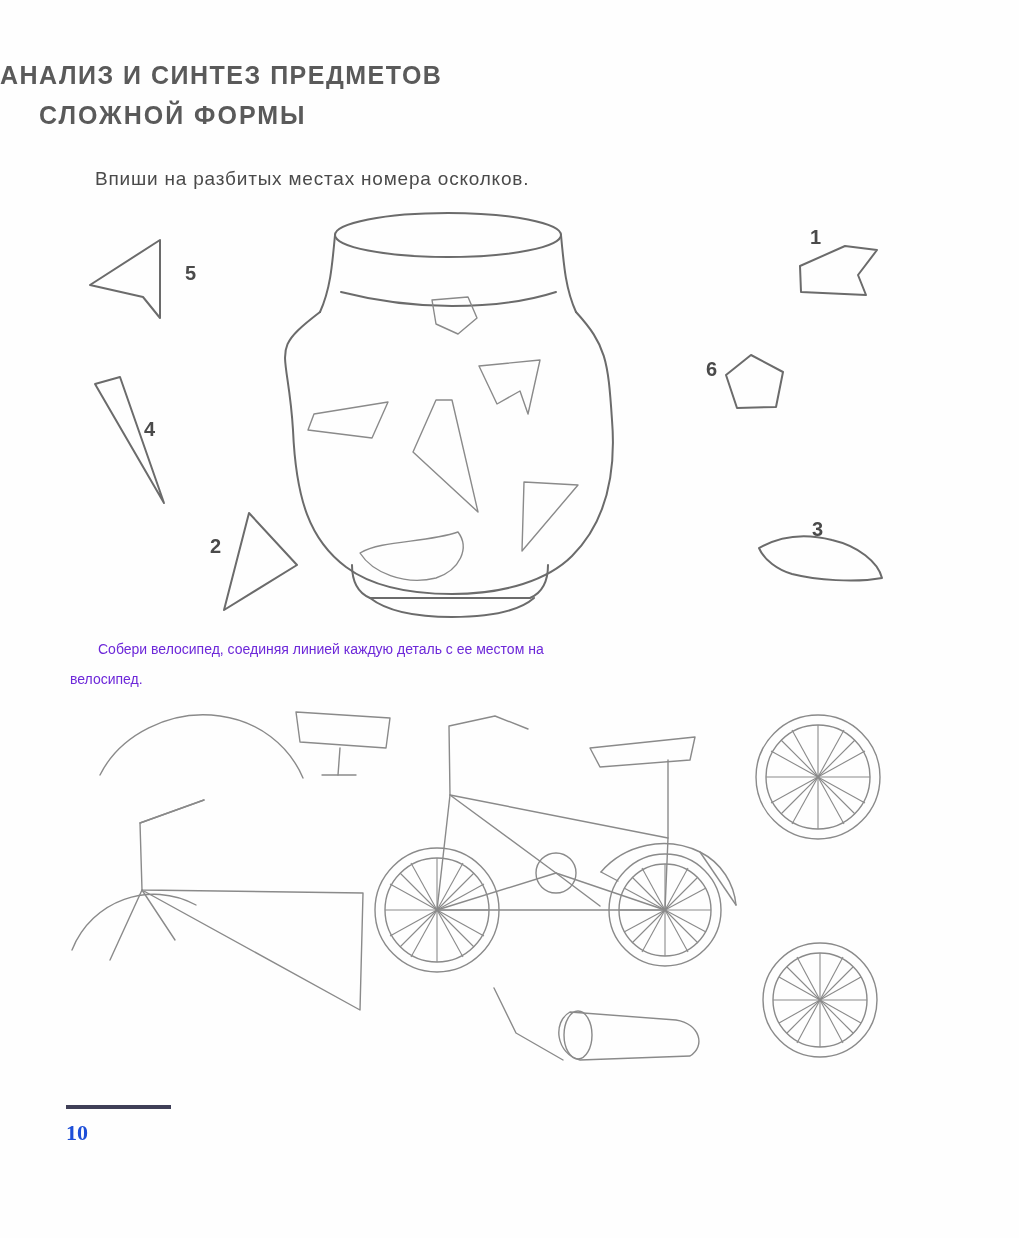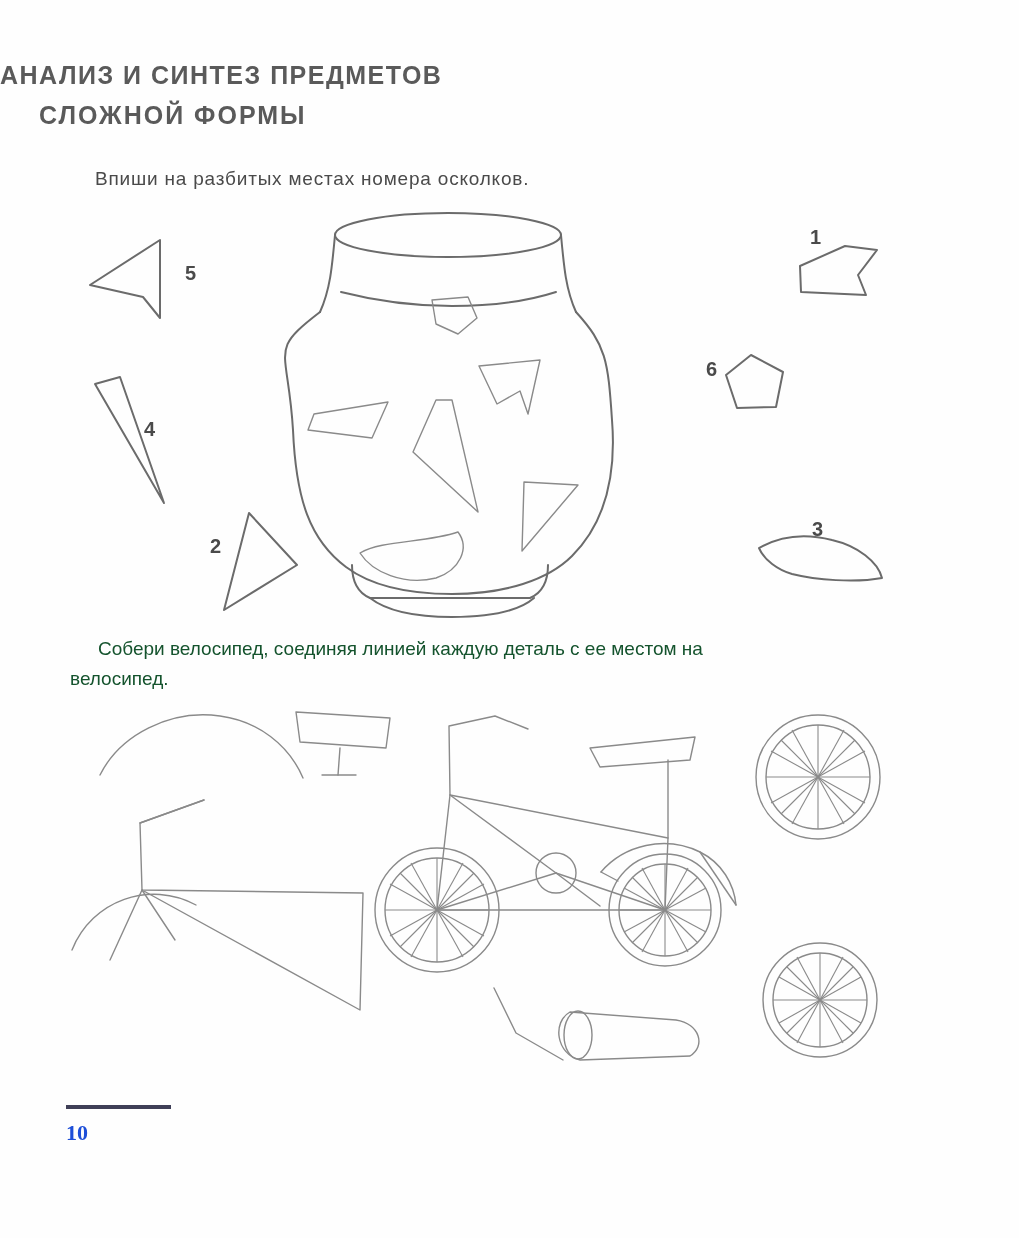--- a/index.html
+++ b/index.html
@@ -46,23 +46,23 @@
     font-size: 19px;
     letter-spacing: 0.8px;
     color: #4a4a4a;
     margin-left: 9px;
   }
   .task2 {
     position: absolute;
     top: 634px;
     left: 70px;
     width: 845px;
-    font-size: 19px;
+    font-size: 14px;
     line-height: 30px;
-    color: #14532d;
+    color: #6d28d9;
   }
   .task2 .indent { padding-left: 28px; }
 
   
   .num {
     position: absolute;
     font-size: 20px;
     font-weight: bold;
     color: #4a4a4a;
   }

